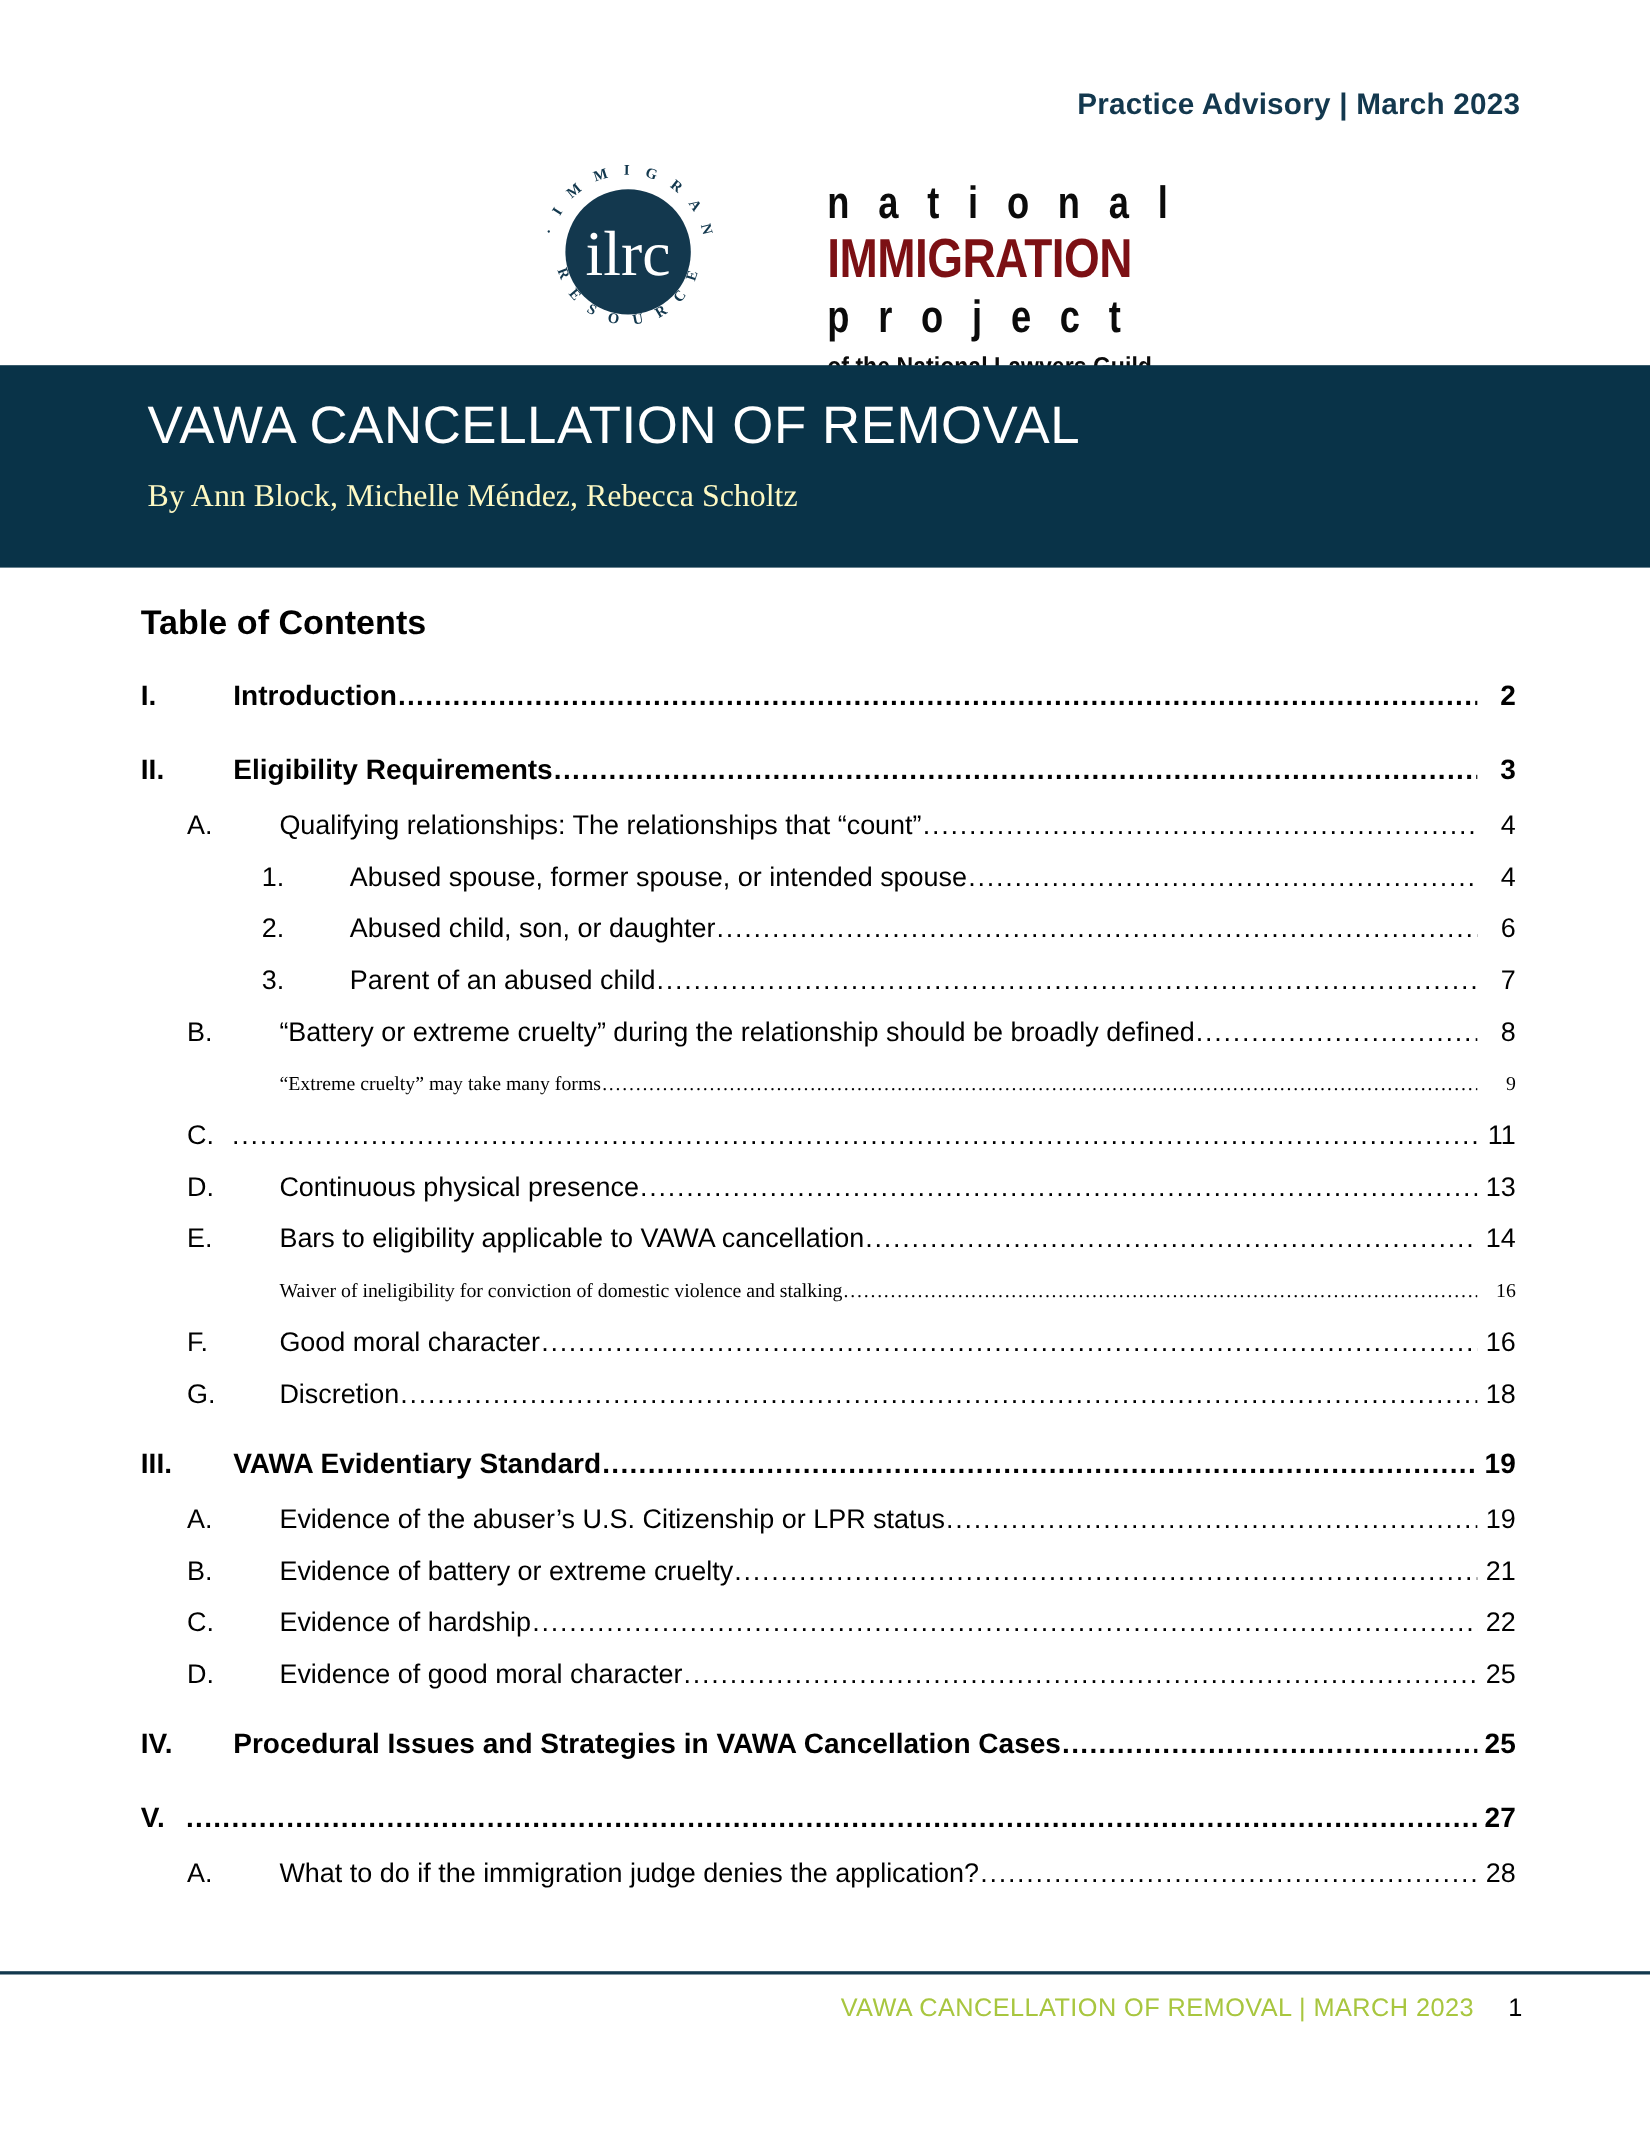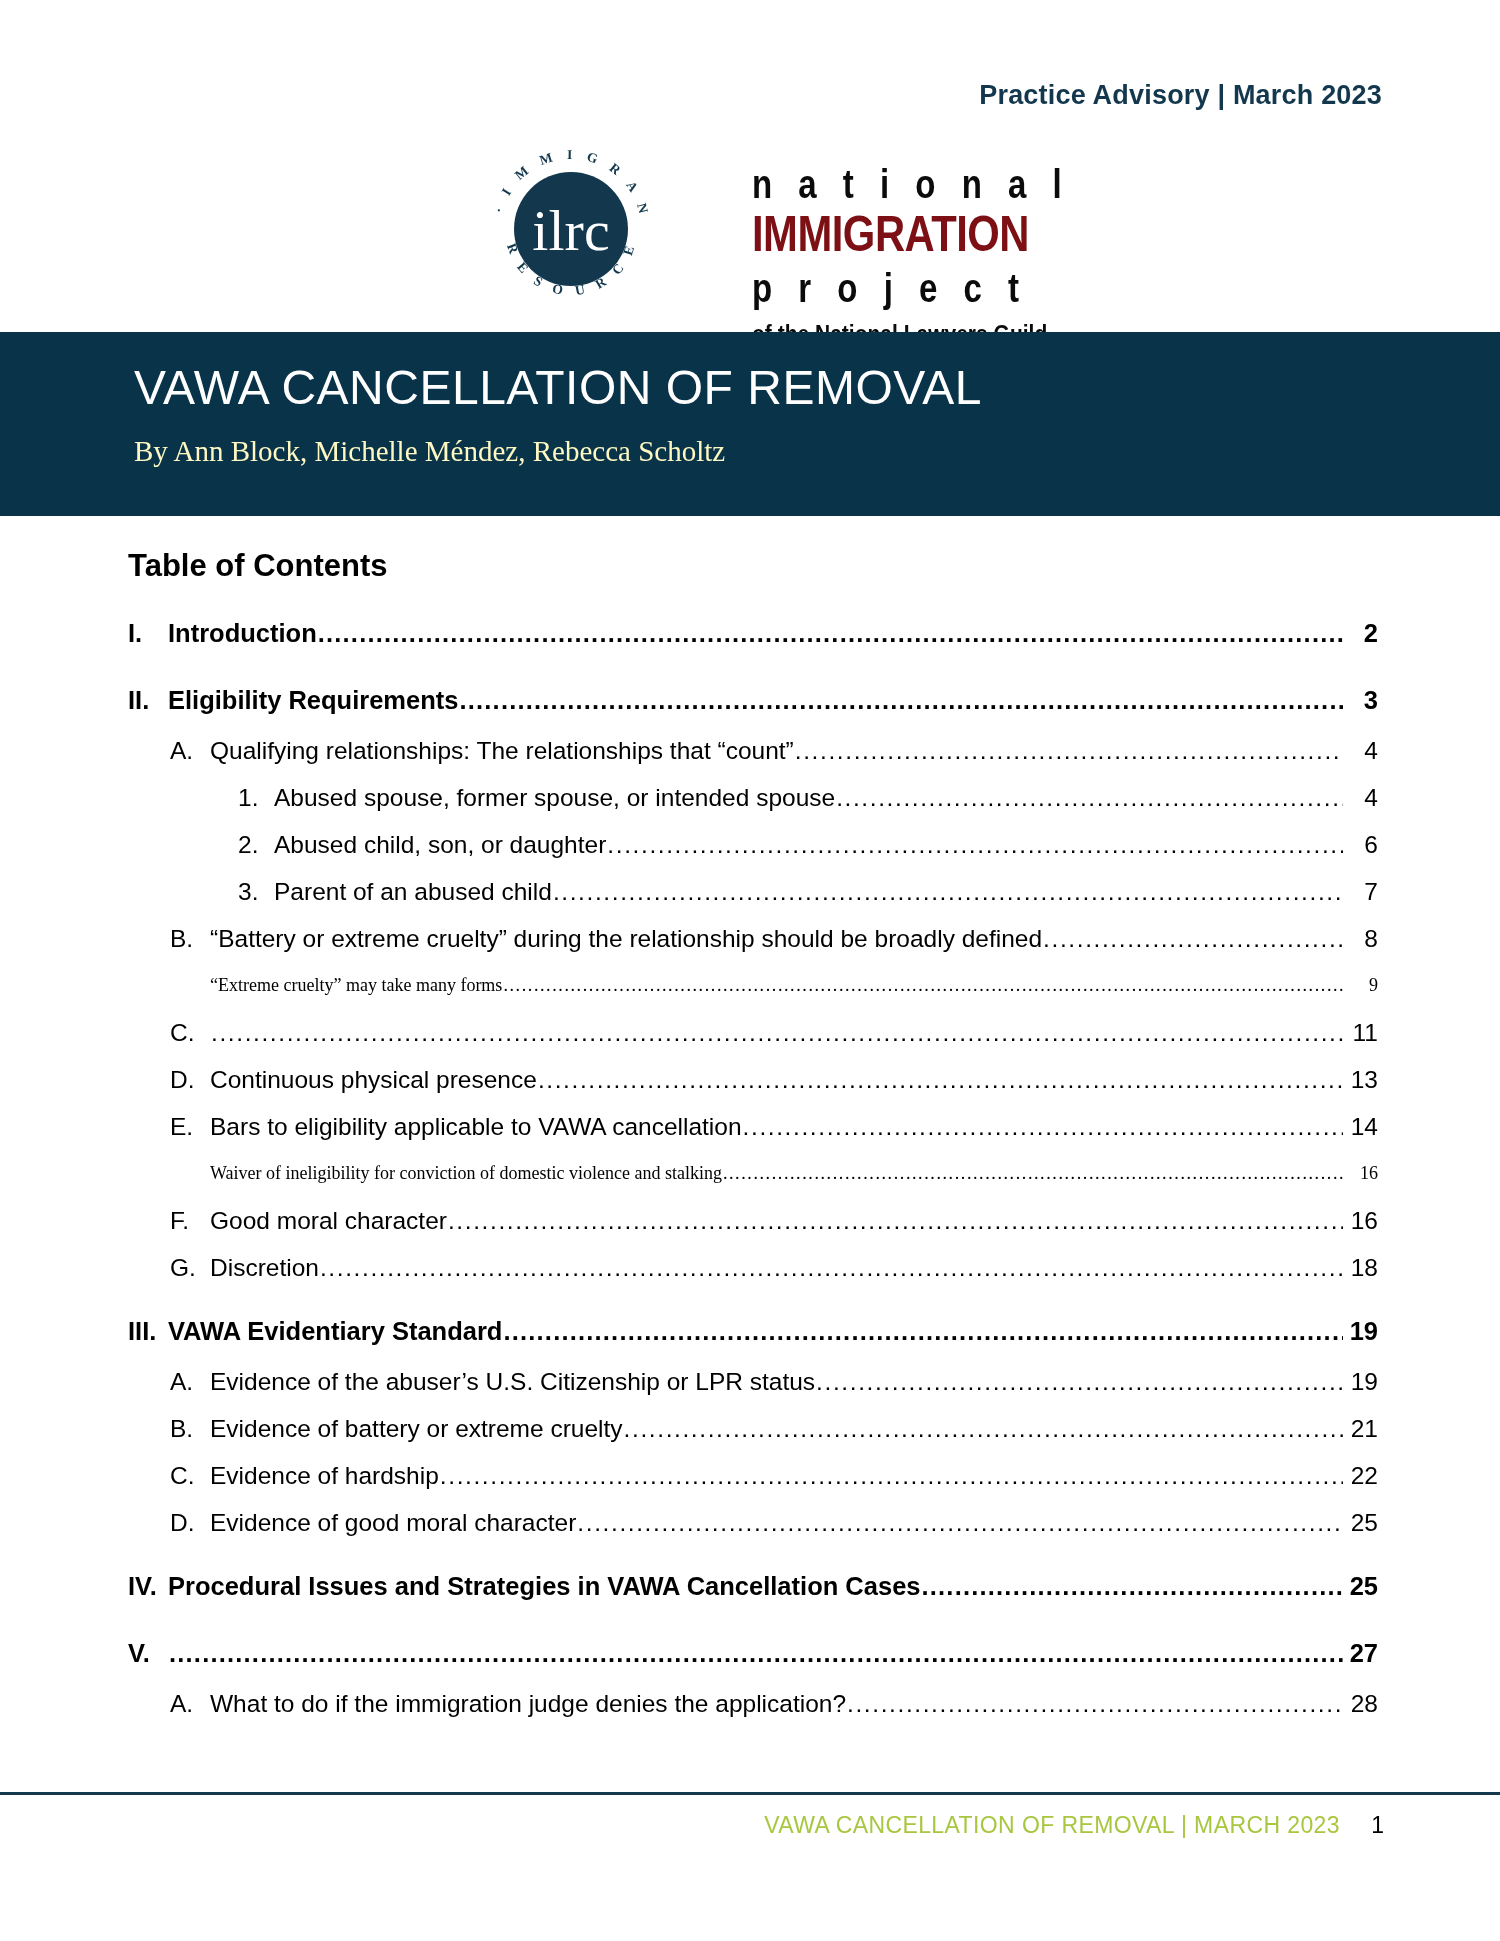--- a/index.html
+++ b/index.html
@@ -145,20 +145,21 @@
     color: #000;
     margin-bottom: 0px;
   }
   .toc-row .num {
     flex: 0 0 auto;
     white-space: nowrap;
   }
   .toc-row .label {
     flex: 0 0 auto;
     white-space: nowrap;
+    margin-left: 44px;
   }
   .toc-row .leader {
     flex: 1 1 auto;
     overflow: hidden;
     white-space: nowrap;
     margin: 0 1px;
     letter-spacing: 1.6px;
   }
   .toc-row .page {
     flex: 0 0 auto;

